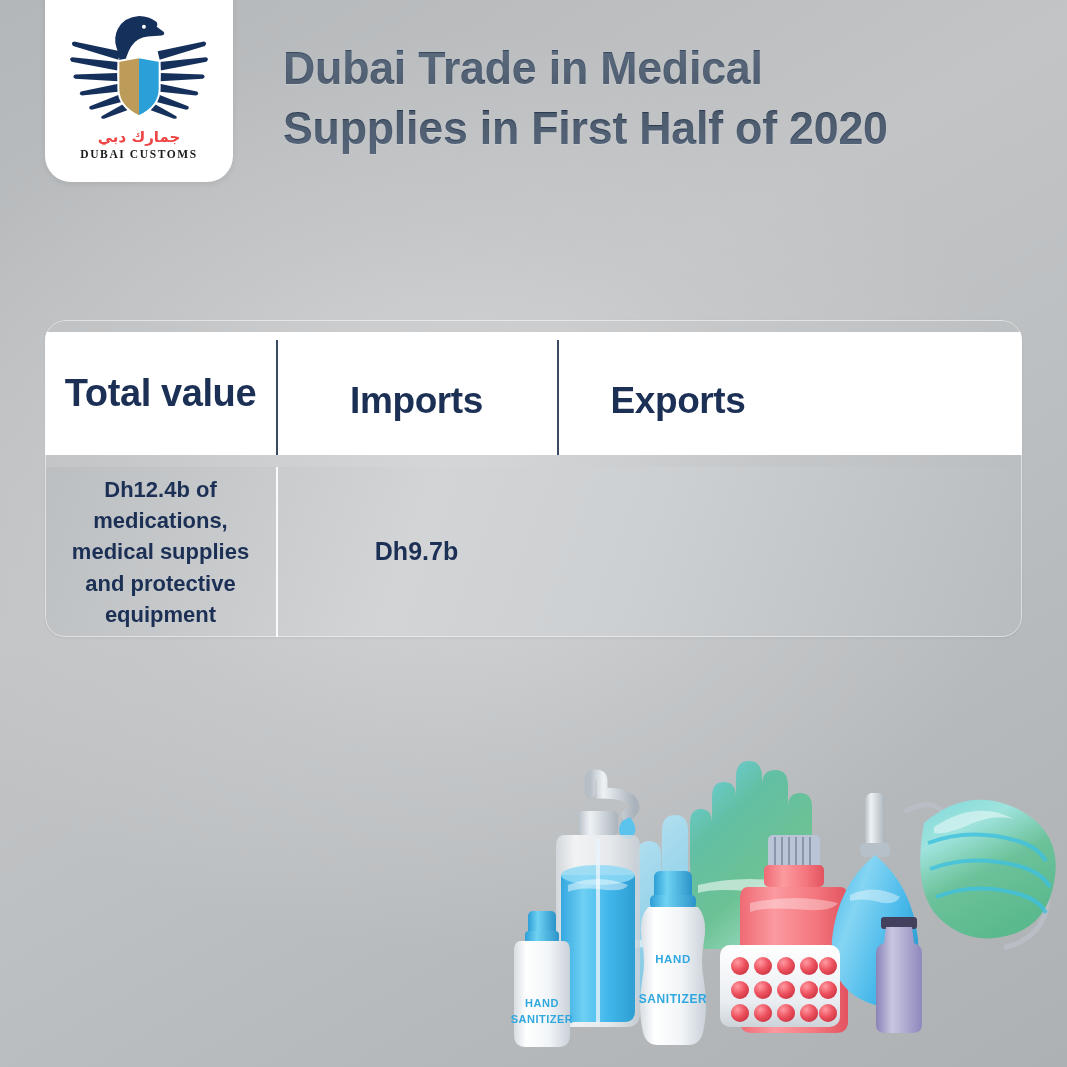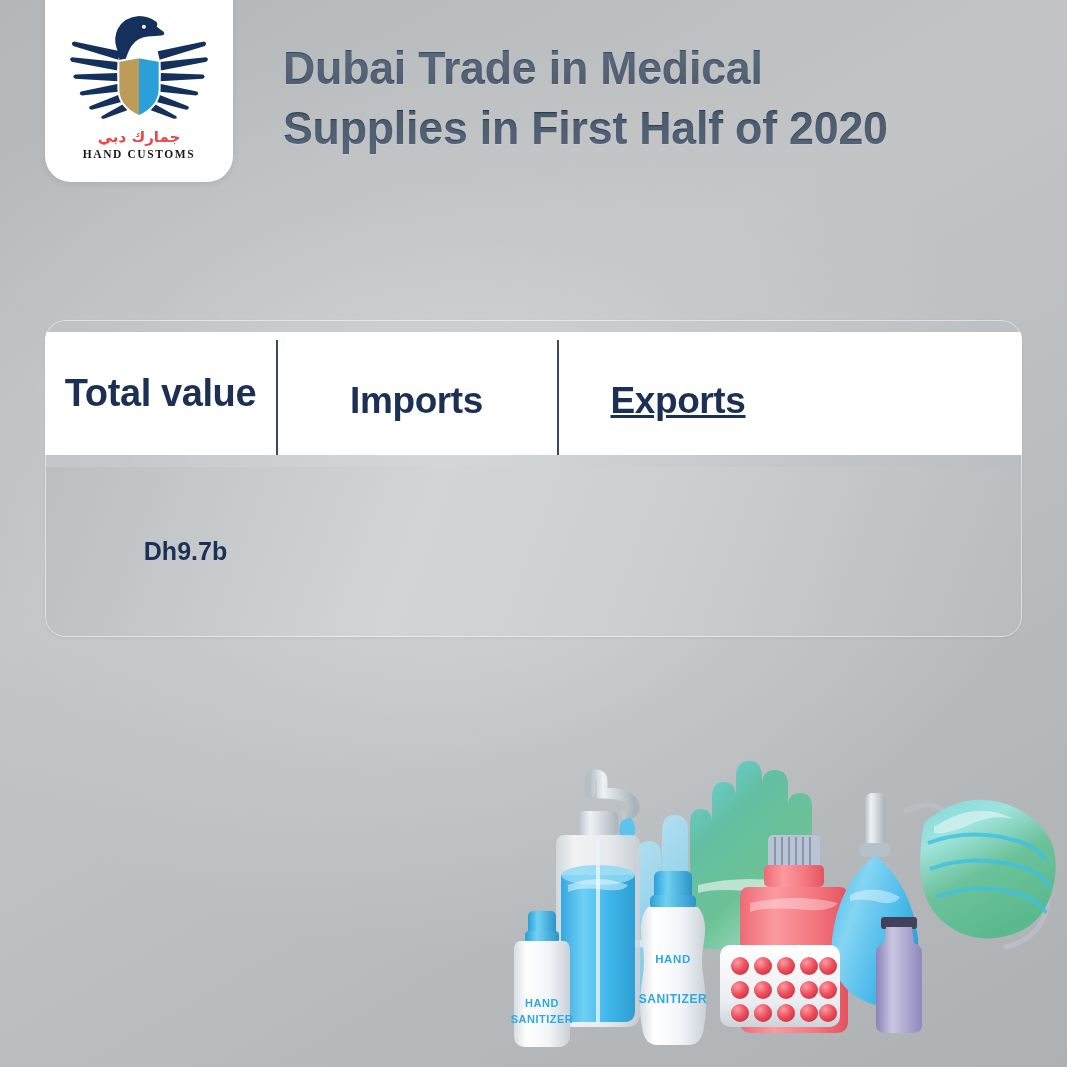--- a/index.html
+++ b/index.html
@@ -80,21 +80,21 @@
   }
   .cell {
     display:flex; align-items:center; justify-content:center;
     text-align:center;
     color:#1c3055;
     font-weight:700;
     position:relative;
   }
   .c1 { width:231px; }
   .c2 { width:281px; }
-  .c3 { width:242px;text-decoration:underline; }
+  .c3 { width:242px; }
   .c4 { width:228px; }
 
   .row-head .cell { font-size:37px; line-height:1.14; letter-spacing:-0.4px; }
   .row-head .c1 { font-size:38px; }
   .row-head .c2, .row-head .c3, .row-head .c4 { padding-top:16px; }
 
   .row-head .cell + .cell::before {
     content:""; position:absolute; left:0; top:8px; bottom:0;
     width:2px; background:#3a4a62;
   }
@@ -146,36 +146,37 @@
       <path d="M150 12 Q120 14 107 38 Q98 56 104 76 Q112 96 110 120 L118 122 Q123 92 134 74 Q146 56 168 54 L196 52 Q204 50 200 44 L186 34 Q190 26 182 22 Q172 13 150 12 Z"></path>
       <circle cx="160" cy="34" r="4" fill="#ffffff"></circle>
       <path d="M120 112 Q150 100 180 112 L186 130 Q150 118 116 130 Z"></path>
     </g>
 
     <path d="M150 96 L108 104 L108 160 Q108 196 150 216 Z" fill="#bd9b58"></path>
     <path d="M150 96 L192 104 L192 160 Q192 196 150 216 Z" fill="#2a9fd8"></path>
     <path d="M150 96 L108 104 L108 160 Q108 196 150 216 Q192 196 192 160 L192 104 Z" fill="none" stroke="#ffffff" stroke-width="4"></path>
   </svg>
   <div class="logo-ar">جمارك دبي</div>
-  <div class="logo-en">HAND CUSTOMS</div>
+  <div class="logo-en">DUBAI CUSTOMS</div>
 </div>
 
 <h1 class="title">
   <span class="title-line">Dubai Trade in Medical</span>
   <span class="title-line">Supplies in First Half of 2020</span>
 </h1>
 
 <div class="table-wrap">
   <div class="table">
     <div class="row row-head">
       <div class="cell c1">Total value</div>
       <div class="cell c2">Imports</div>
       <div class="cell c3">Exports</div>
     </div>
     <div class="row row-data">
+      <div class="cell c1">Dh12.4b of medications, medical supplies and protective equipment</div>
       <div class="cell c2">Dh9.7b</div>
     </div>
   </div>
   <div class="table-border"></div>
 </div>
 
 <div class="illustration">
   <svg viewBox="0 0 572 332">
     <defs>
       <linearGradient id="gGloveGreen" x1="0" y1="0" x2="0.6" y2="1">

